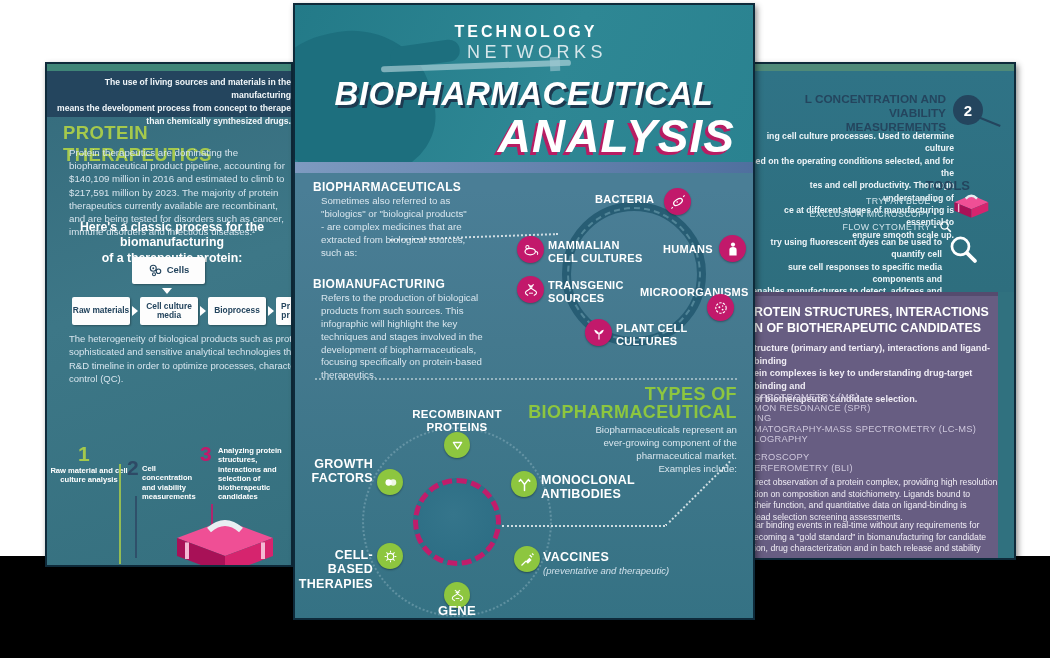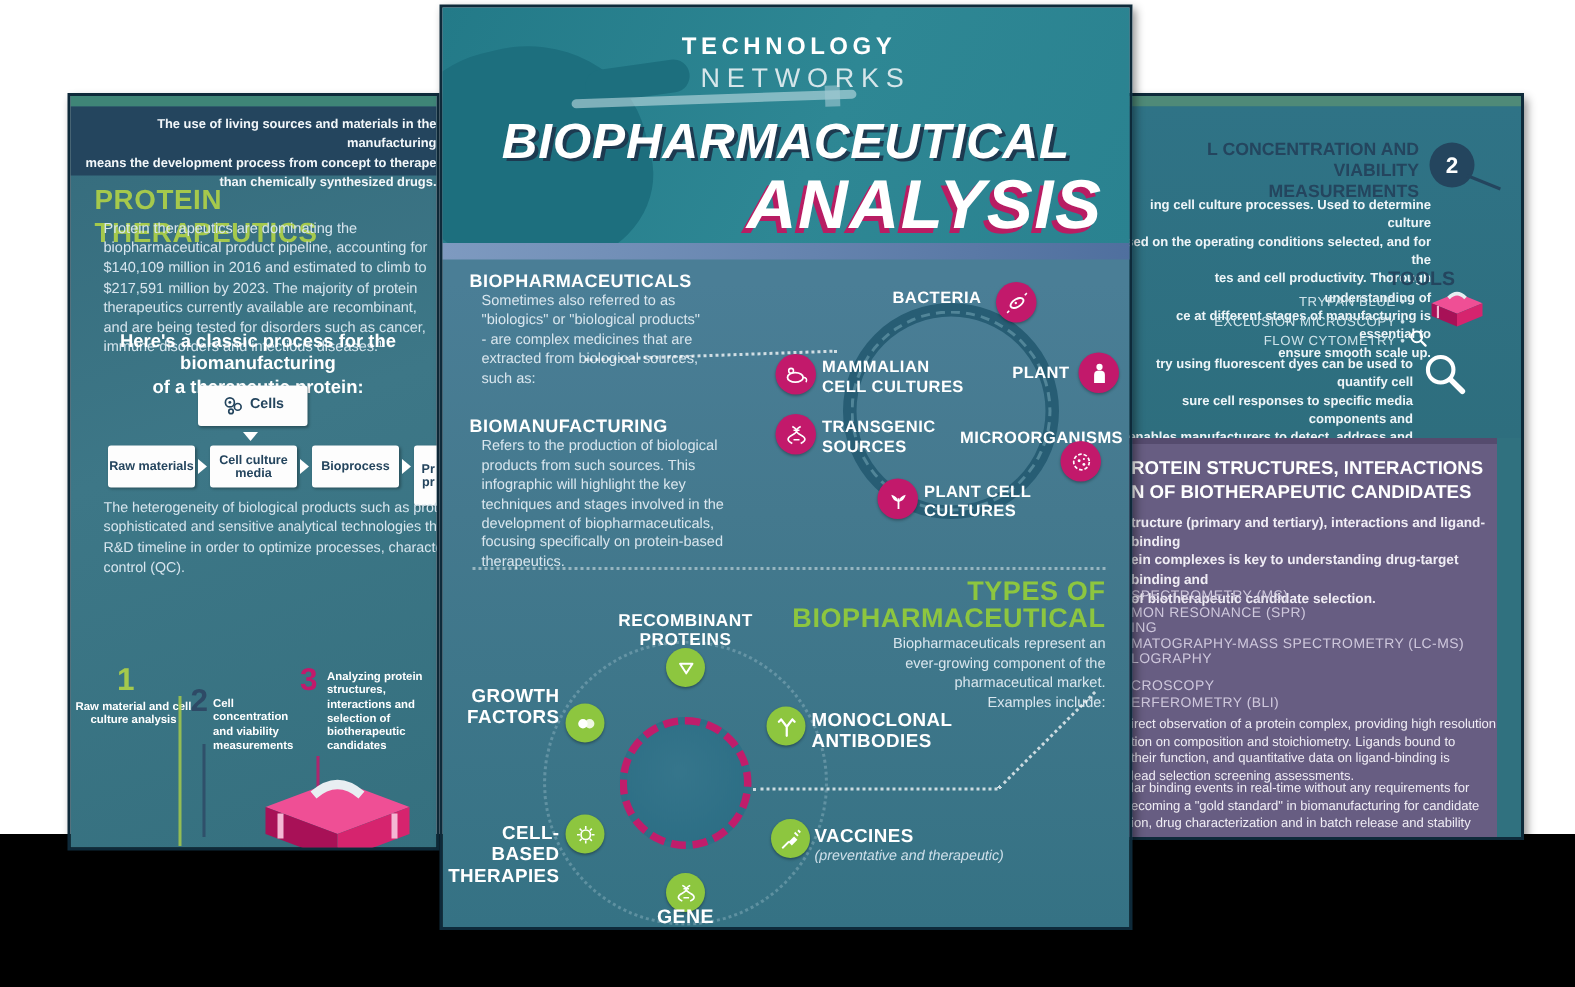--- a/index.html
+++ b/index.html
@@ -114,21 +114,21 @@
     </span>
     <span>Cells</span>
   </div>
   <div class="abs flow-arrow-d" style="left:115px;top:224px;"></div>
   <div class="abs flowbox" style="left:25px;top:233px;width:58px;height:28px;font-size:8.4px;">Raw materials</div>
   <div class="abs flow-arrow-r" style="left:85px;top:242px;"></div>
   <div class="abs flowbox" style="left:93px;top:233px;width:58px;height:28px;font-size:8.4px;">Cell culture media</div>
   <div class="abs flow-arrow-r" style="left:153px;top:242px;"></div>
   <div class="abs flowbox" style="left:161px;top:233px;width:58px;height:28px;font-size:8.4px;">Bioprocess</div>
   <div class="abs flow-arrow-r" style="left:221px;top:242px;"></div>
-  <div class="abs flowbox" style="left:229px;top:233px;width:19px;height:40px;font-size:8.4px;overflow:hidden;">Pr pr</div>
+  <div class="abs flowbox" style="left:229px;top:233px;width:19px;height:28px;font-size:8.4px;overflow:hidden;">Pr pr</div>
 
   <div id="lp-hetero" class="abs clip ml">The heterogeneity of biological products such as proteins has dri
 sophisticated and sensitive analytical technologies that are adopt
 R&amp;D timeline in order to optimize processes, characterize therape
 control (QC).</div>
 
   <div class="abs stage-num" style="left:31px;top:378px;color:#a5c94c;">1</div>
   <div class="abs stage-label ctr" style="left:2px;top:402px;width:80px;">Raw material and cell culture analysis</div>
   <div class="abs stage-num" style="left:80px;top:392px;color:#2e4a66;">2</div>
   <div class="abs stage-label" style="left:95px;top:400px;width:62px;">Cell concentration and viability measurements</div>
@@ -185,21 +185,21 @@
 
   <div class="abs src-label" style="left:300px;top:188px;width:64px;text-align:left;">BACTERIA</div>
   <div class="abs src-icon" style="left:369px;top:183px;">
     <svg width="16" height="16" viewBox="0 0 20 20">
         <ellipse cx="10" cy="10" rx="6" ry="3.2" transform="rotate(-32 10 10)" fill="none" stroke="#fff" stroke-width="1.6"></ellipse>
         <path d="M3.5 16.5 L1.8 18.2 M16.5 3.5 L18.2 1.8" stroke="#fff" stroke-width="1.3"></path>
         <circle cx="9" cy="10" r="1" fill="#fff"></circle>
       </svg>
   </div>
 
-  <div class="abs src-label" style="left:366px;top:238px;width:52px;text-align:right;">PLANT</div>
+  <div class="abs src-label" style="left:366px;top:238px;width:52px;text-align:right;">HUMANS</div>
   <div class="abs src-icon" style="left:424px;top:230px;">
     <svg width="16" height="16" viewBox="0 0 20 20">
         <circle cx="10" cy="4.5" r="2.6" fill="#fff"></circle>
         <path d="M5.5 18 V11 q0-3.5 4.5-3.5 t4.5 3.5 V18 Z" fill="#fff"></path>
       </svg>
   </div>
 
   <div class="abs src-icon" style="left:222px;top:231px;">
     <svg width="16" height="16" viewBox="0 0 20 20">
         <ellipse cx="9" cy="12" rx="6.5" ry="4" fill="none" stroke="#fff" stroke-width="1.5"></ellipse>

